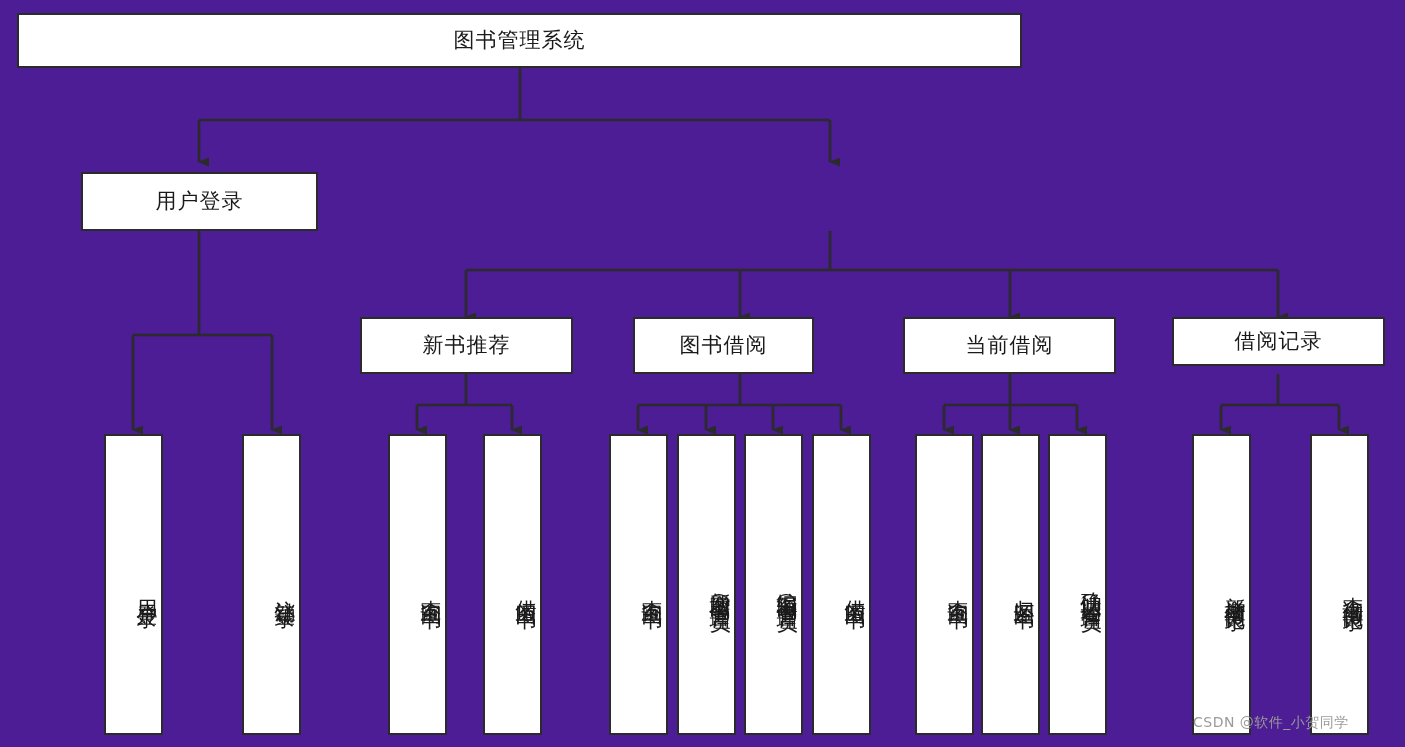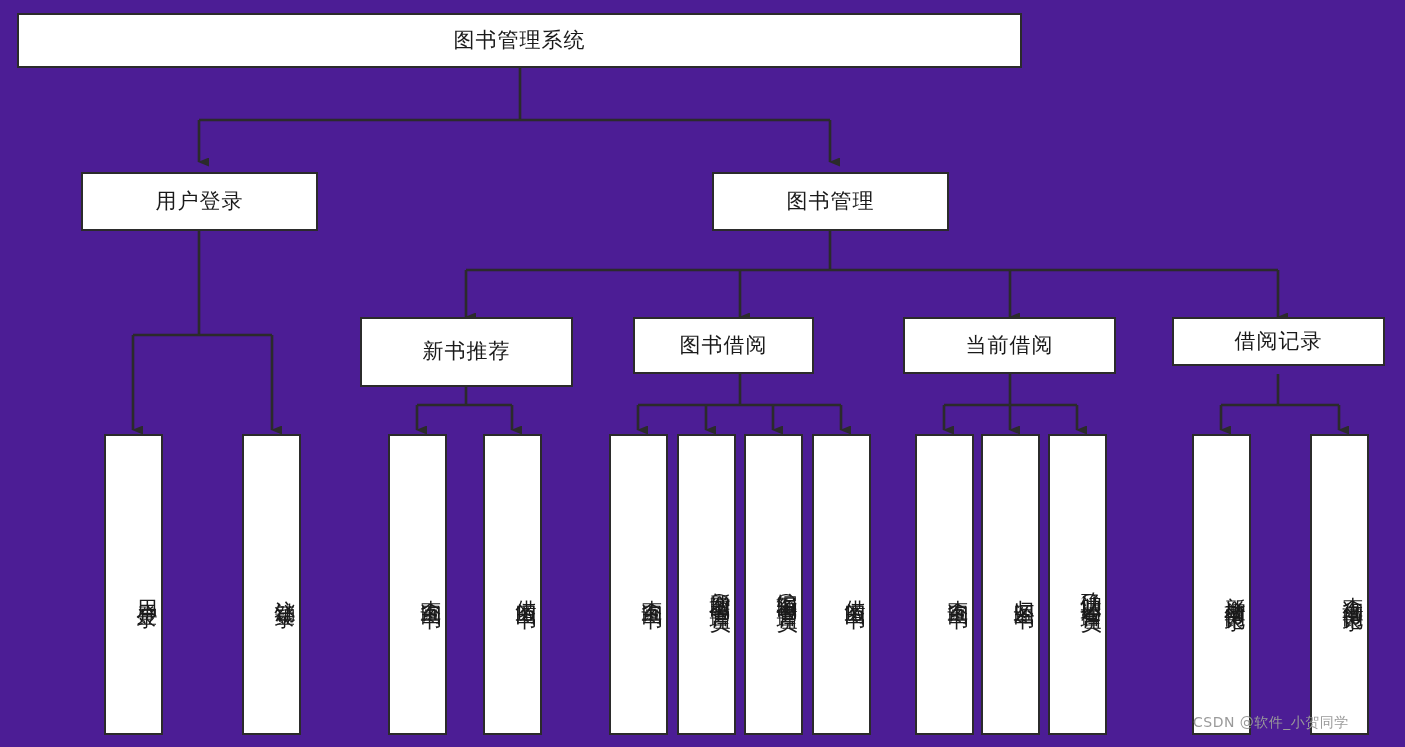--- a/index.html
+++ b/index.html
@@ -120,25 +120,22 @@
     </g>
   </svg>
 
   <div class="node horiz" style="left:17px; top:13px; width:1005px; height:55px;">
     <span>图书管理系统</span>
   </div>
 
   <div class="node horiz" style="left:81px; top:172px; width:237px; height:59px;">
     <span>用户登录</span>
   </div>
-  <div class="node horiz" style="left:712px; top:172px; width:237px; height:59px;">
-    <span>图书管理</span>
-  </div>
 
-  <div class="node horiz" style="left:360px; top:317px; width:213px; height:70px;">
+  <div class="node horiz" style="left:360px; top:317px; width:213px; height:57px;">
     <span>新书推荐</span>
   </div>
   <div class="node horiz" style="left:633px; top:317px; width:181px; height:57px;">
     <span>图书借阅</span>
   </div>
   <div class="node horiz" style="left:903px; top:317px; width:213px; height:57px;">
     <span>当前借阅</span>
   </div>
   <div class="node horiz" style="left:1172px; top:317px; width:213px; height:49px;">
     <span>借阅记录</span>

